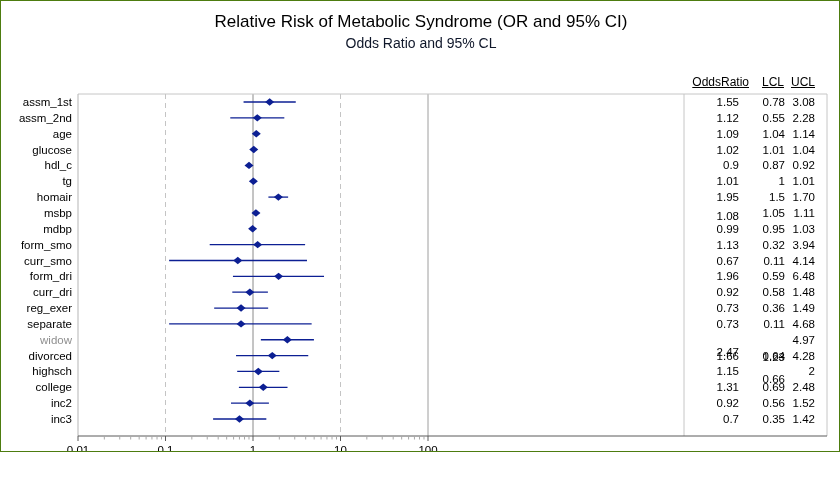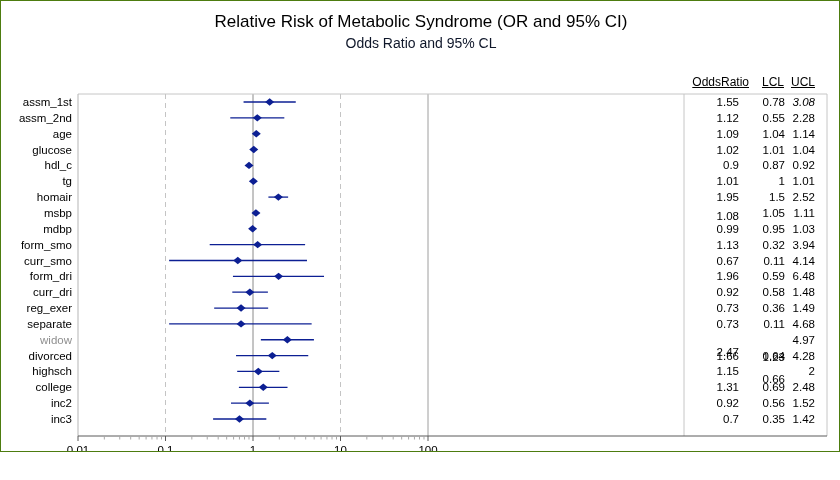--- a/index.html
+++ b/index.html
@@ -147,21 +147,21 @@
     </svg>
   <div id="textlayer">
       <div class="tick-label" style="left: 55px; top: 442px; width: 44px;">0.01</div>
       <div class="tick-label" style="left: 142.5px; top: 442px; width: 44px;">0.1</div>
       <div class="tick-label" style="left: 230px; top: 442px; width: 44px;">1</div>
       <div class="tick-label" style="left: 317.5px; top: 442px; width: 44px;">10</div>
       <div class="tick-label" style="left: 405px; top: 442px; width: 44px;">100</div>
       <div class="row-label" style="top: 93px;">assm_1st</div>
       <div class="cell" style="top: 93px; right: 100px; width: 60px;">1.55</div>
       <div class="cell" style="top: 93px; right: 54px; width: 60px;">0.78</div>
-      <div class="cell" style="top: 93px; right: 24px; width: 60px; font-style: italic;">3.08</div>
+      <div class="cell" style="top: 93px; right: 24px; width: 60px;">3.08</div>
       <div class="row-label" style="top: 108.85px;">assm_2nd</div>
       <div class="cell" style="top: 108.85px; right: 100px; width: 60px;">1.12</div>
       <div class="cell" style="top: 108.85px; right: 54px; width: 60px; text-align: right;">0.55</div>
       <div class="cell" style="top: 108.85px; right: 24px; width: 60px;">2.28</div>
       <div class="row-label" style="top: 124.7px;">age</div>
       <div class="cell" style="top: 124.7px; right: 100px; width: 60px;">1.09</div>
       <div class="cell" style="top: 124.7px; right: 54px; width: 60px;">1.04</div>
       <div class="cell" style="top: 124.7px; right: 24px; width: 60px;">1.14</div>
       <div class="row-label" style="top: 140.55px;">glucose</div>
       <div class="cell" style="top: 140.55px; right: 100px; width: 60px;">1.02</div>
@@ -171,21 +171,21 @@
       <div class="cell" style="top: 156.4px; right: 100px; width: 60px;">0.9</div>
       <div class="cell" style="top: 156.4px; right: 54px; width: 60px;">0.87</div>
       <div class="cell" style="top: 156.4px; right: 24px; width: 60px;">0.92</div>
       <div class="row-label" style="top: 172.25px;">tg</div>
       <div class="cell" style="top: 172.25px; right: 100px; width: 60px;">1.01</div>
       <div class="cell" style="top: 172.25px; right: 54px; width: 60px;">1</div>
       <div class="cell" style="top: 172.25px; right: 24px; width: 60px;">1.01</div>
       <div class="row-label" style="top: 188.1px;">homair</div>
       <div class="cell" style="top: 188.1px; right: 100px; width: 60px;">1.95</div>
       <div class="cell" style="top: 188.1px; right: 54px; width: 60px;">1.5</div>
-      <div class="cell" style="top: 188.1px; right: 24px; width: 60px;">2.52</div>
+      <div class="cell" style="top: 188.1px; right: 24px; width: 60px;">1.70</div>
       <div class="row-label" style="top: 203.95px;">msbp</div>
       <div class="cell" style="top: 207px; right: 100px; width: 60px;">1.08</div>
       <div class="cell" style="top: 203.95px; right: 54px; width: 60px;">1.05</div>
       <div class="cell" style="top: 203.95px; right: 24px; width: 60px;">1.11</div>
       <div class="row-label" style="top: 219.8px;">mdbp</div>
       <div class="cell" style="top: 219.8px; right: 100px; width: 60px;">0.99</div>
       <div class="cell" style="top: 219.8px; right: 54px; width: 60px;">0.95</div>
       <div class="cell" style="top: 219.8px; right: 24px; width: 60px;">1.03</div>
       <div class="row-label" style="top: 235.65px;">form_smo</div>
       <div class="cell" style="top: 235.65px; right: 100px; width: 60px;">1.13</div>

